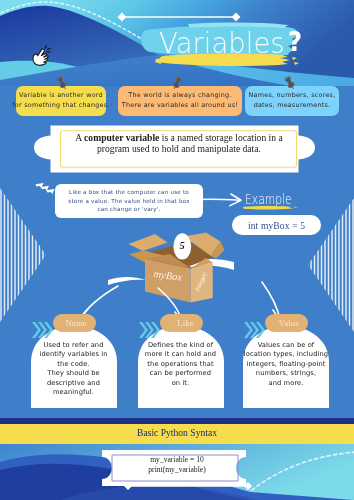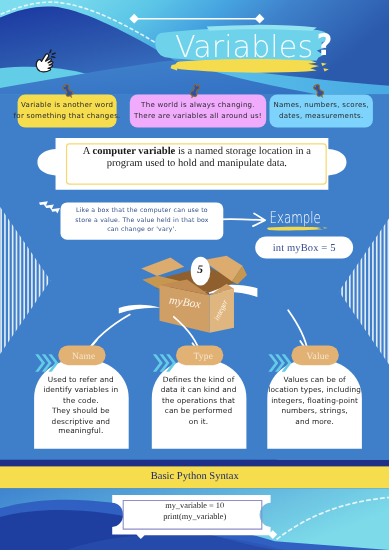--- a/index.html
+++ b/index.html
@@ -237,21 +237,21 @@
              C14.0 12.6 15.3 12.1 16.0 12.0 C17.0 11.8 17.4 12.8 16.8 13.4 C16.2 14.0 14.8 14.7 13.7 15.2
              C14.6 15.0 15.5 14.8 16.0 14.9 C16.9 15.0 17.0 15.9 16.3 16.4 C15.5 17.0 13.9 17.7 12.7 18.1
              C13.4 18.1 14.1 18.1 14.5 18.3 C15.2 18.6 15.1 19.4 14.4 19.8 C13.2 20.5 10.5 21.4 8.2 21.3
              C6.0 21.2 4.3 20.6 3.0 18.5 Z" fill="#ffffff" stroke="#1b1b1b" stroke-width="1.15" stroke-linejoin="round"></path>
   </svg>
 
   <div class="card" style="left:16px;top:86px;width:90px;height:30px;background:#f5dd4e;">
     <span>Variable is another word</span>
     <span>for something that changes.</span>
   </div>
-  <div class="card" style="left:118px;top:86px;width:124px;height:30px;background:#f0abfc;">
+  <div class="card" style="left:118px;top:86px;width:124px;height:30px;background:#fdba74;">
     <span>The world is always changing.</span>
     <span>There are variables all around us!</span>
   </div>
   <div class="card" style="left:245px;top:86px;width:94px;height:30px;background:#7dd3fc;">
     <span>Names, numbers, scores,</span>
     <span>dates, measurements.</span>
   </div>
 
   <svg class="abs pin" style="left:55px;top:76px;transform:rotate(-28deg)" viewBox="0 0 14 14" width="14" height="14">
       <use href="#pinShape"></use>
@@ -357,30 +357,30 @@
       <span>Name</span>
     </div>
   </div>
 
   <div class="pillar" style="left:137.5px;top:326px;">
     <svg class="pcard" viewBox="0 0 86 82" width="86" height="82">
       <path d="M0 82 V36 C0 14.5 19 0 43 0 C67 0 86 14.5 86 36 V82 Z" fill="#ffffff"></path>
     </svg>
     <div class="ptext">
       <div>Defines the kind of</div>
-      <div>data it can kind and</div>
+      <div>more it can hold and</div>
       <div>the operations that</div>
       <div>can be performed</div>
       <div>on it.</div>
     </div>
     <svg class="abs chev" style="left:0px;top:-9px;width:24px;height:26px" viewBox="0 0 24 26">
         <use href="#chevShape"></use>
       </svg>
     <div class="ptag">
-      <span>Type</span>
+      <span>Like</span>
     </div>
   </div>
 
   <div class="pillar" style="left:243px;top:326px;">
     <svg class="pcard" viewBox="0 0 86 82" width="86" height="82">
       <path d="M0 82 V36 C0 14.5 19 0 43 0 C67 0 86 14.5 86 36 V82 Z" fill="#ffffff"></path>
     </svg>
     <div class="ptext">
       <div>Values can be of</div>
       <div>location types, including</div>

